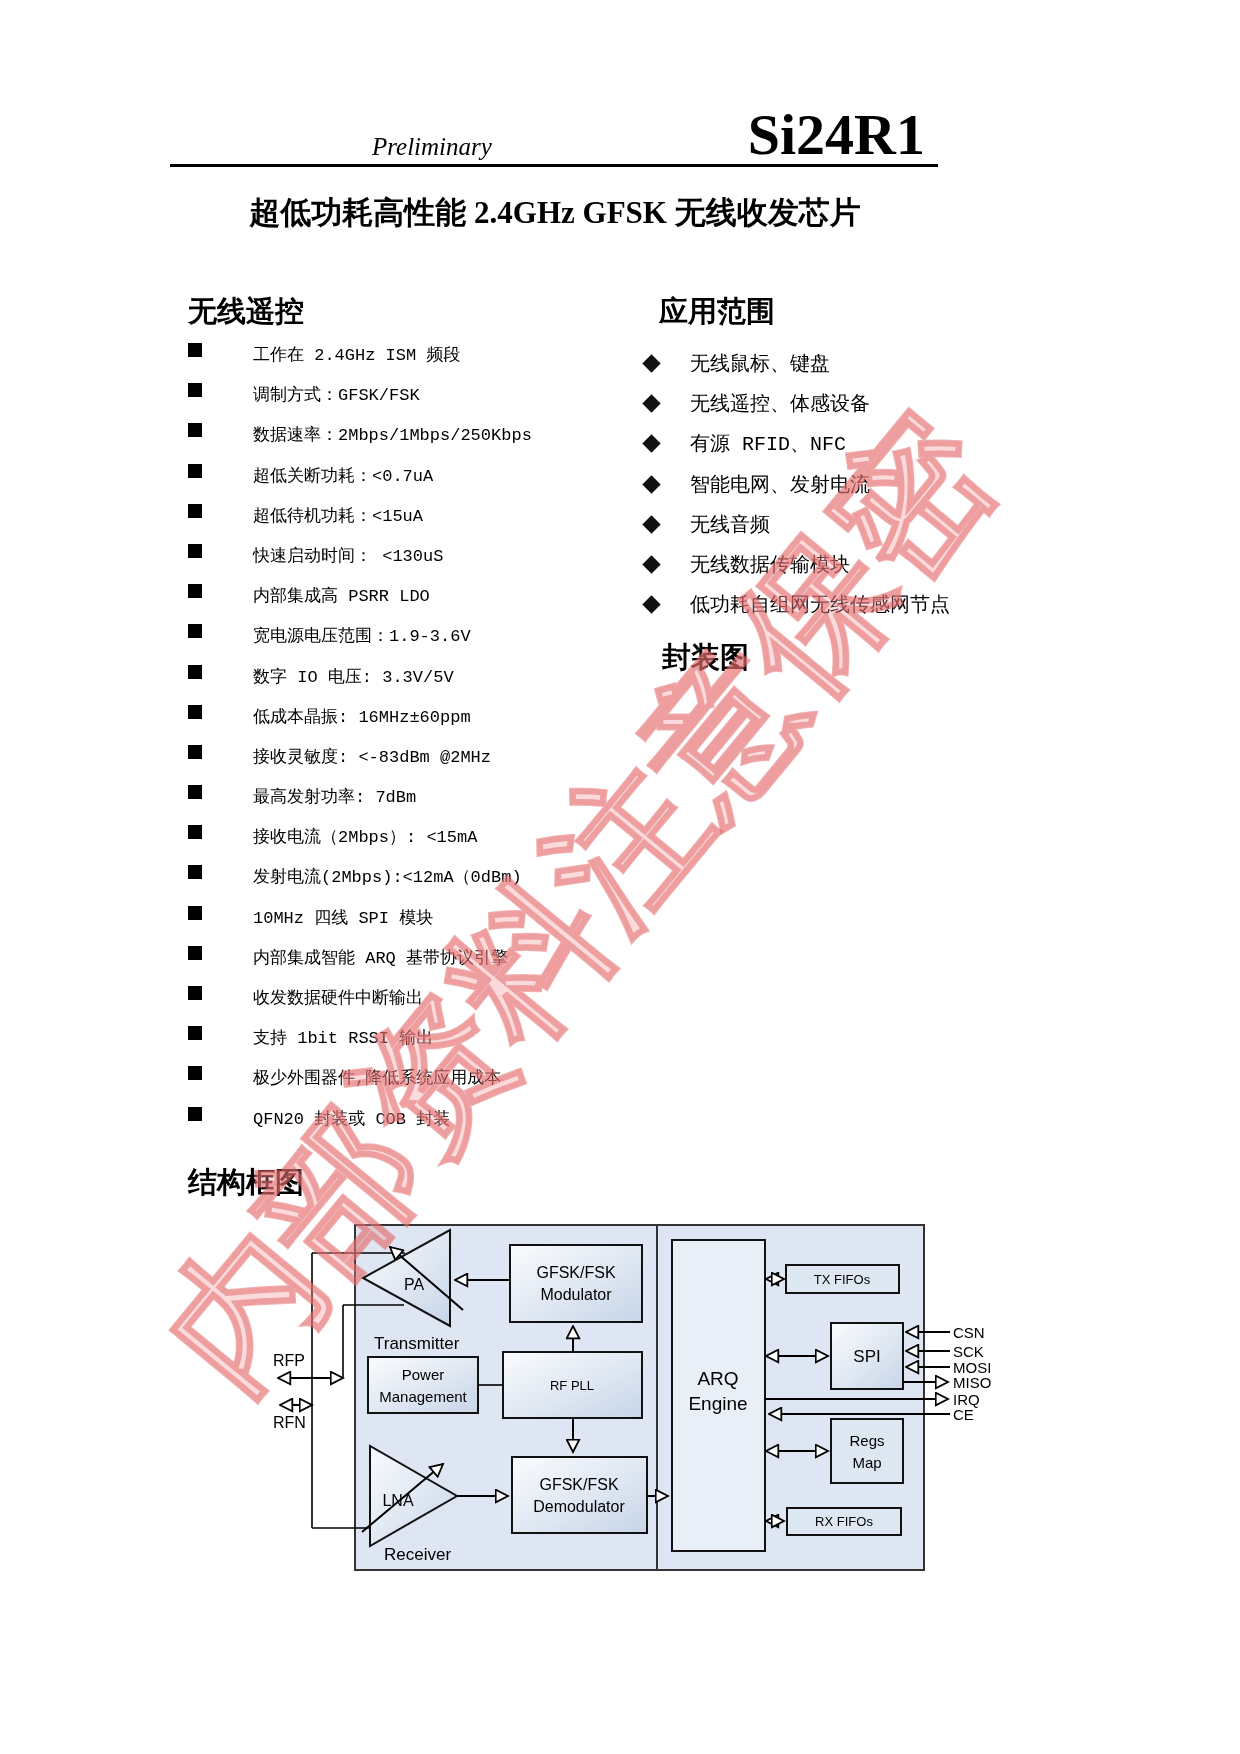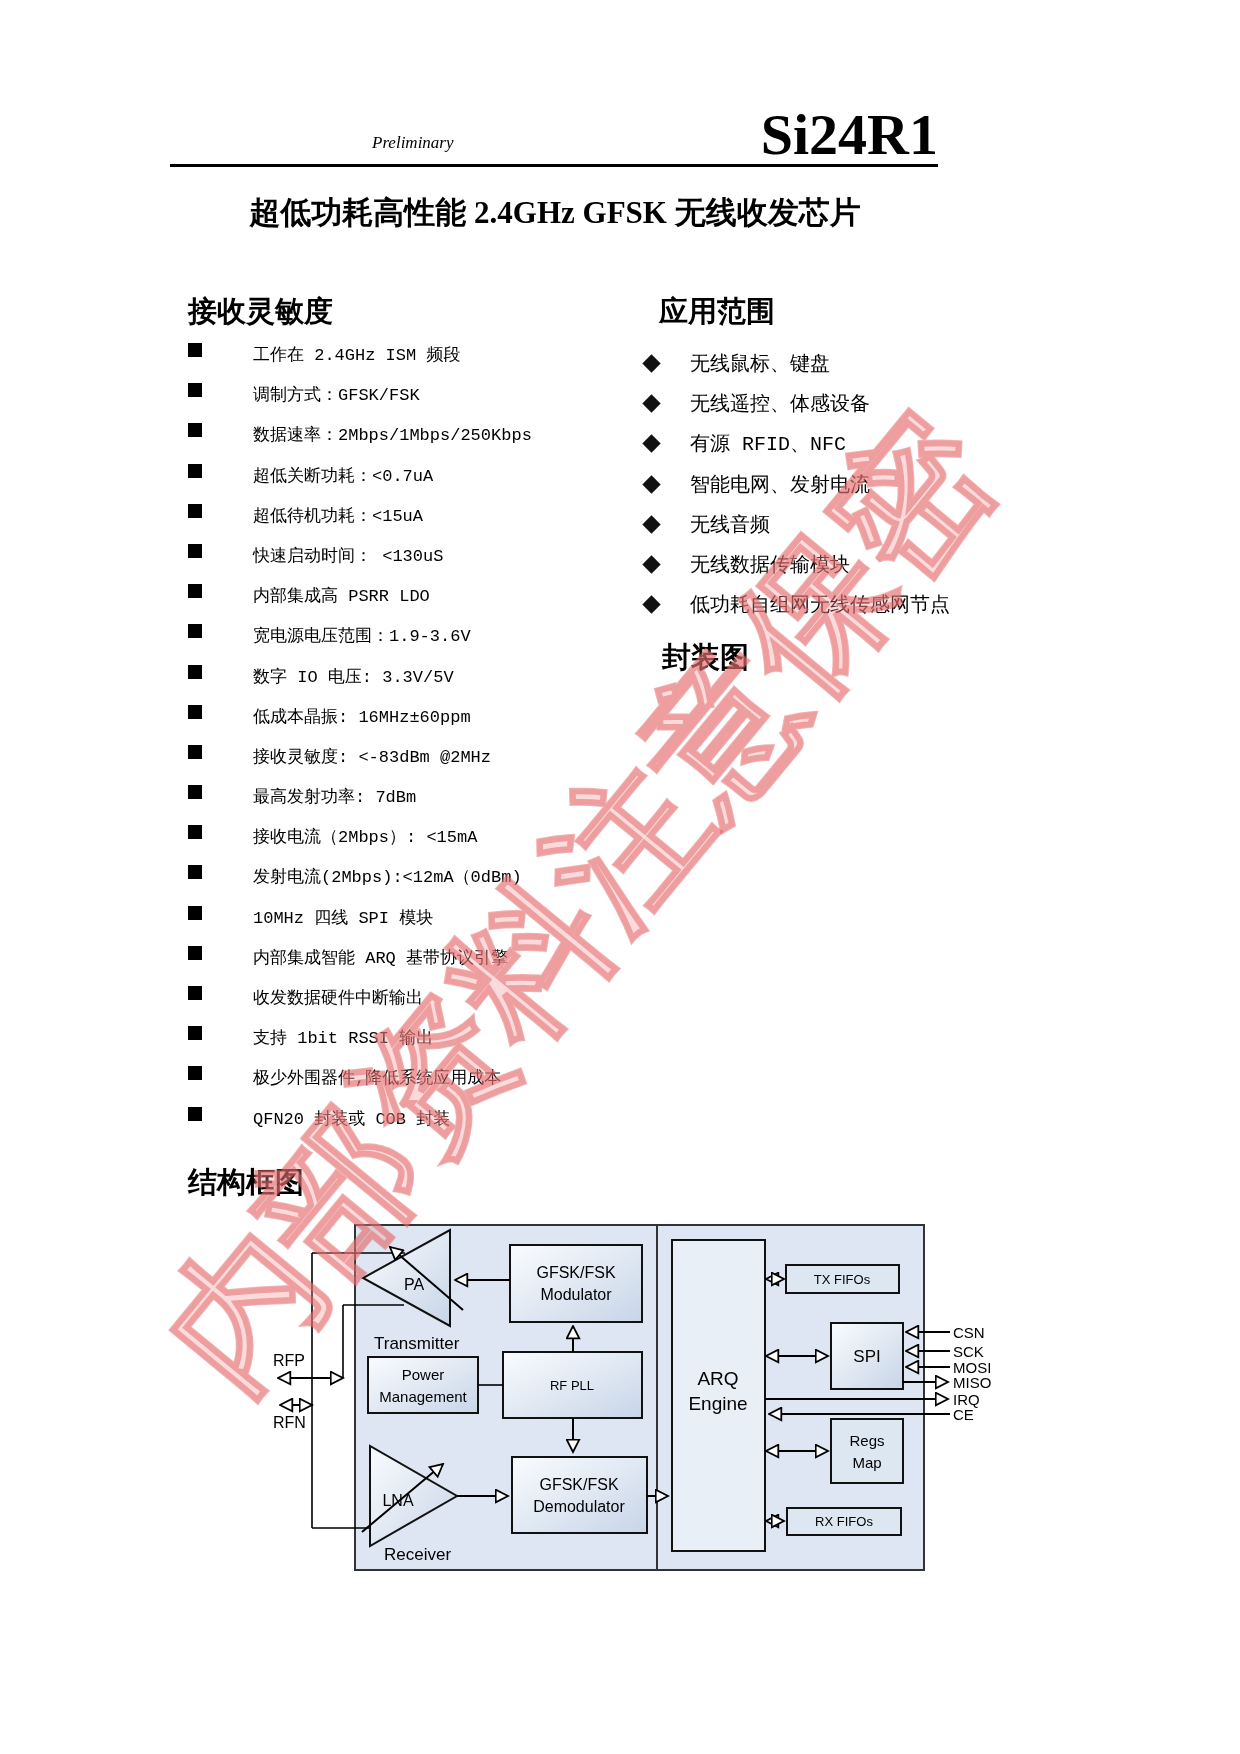--- a/index.html
+++ b/index.html
@@ -1,21 +1,21 @@
 <!DOCTYPE html>
 <html><head>
 <meta charset="utf-8">
 <style>
   html,body{margin:0;padding:0;background:#888;}
   .page{position:relative;width:1240px;height:1754px;background:#ffffff;overflow:hidden;
         font-family:"Liberation Sans",sans-serif;color:#000;}
   
   .prelim{position:absolute;left:372px;top:133px;font-family:"Liberation Serif",serif;
-          font-style:italic;font-size:17px;}
-  .partno{position:absolute;right:302px;top:106px;font-family:"Liberation Serif",serif;
+          font-style:italic;font-size:25px;}
+  .partno{position:absolute;right:315px;top:106px;font-family:"Liberation Serif",serif;
           font-weight:bold;font-size:58px;line-height:1;}
   .hrule{position:absolute;left:170px;top:164px;width:768px;height:3px;background:#000;}
   .doc-title{position:absolute;left:170px;top:192px;width:770px;text-align:center;
              font-family:"Liberation Serif",serif;font-weight:bold;font-size:31px;}
   
   .sec-h{position:absolute;font-weight:bold;font-size:29px;font-family:"Liberation Sans",sans-serif;}
   #features-heading{left:188px;top:292px;}
   #apps-heading{left:659px;top:292px;}
   #package-heading{left:662px;top:638px;}
   #block-heading{left:188px;top:1163px;text-align:right;}
@@ -46,21 +46,21 @@
 
 <div class="page">
 
   <div class="watermark">内部资料注意保密</div>
 
   <div class="prelim">Preliminary</div>
   <div class="partno">Si24R1</div>
   <div class="hrule"></div>
   <div class="doc-title">超低功耗高性能 2.4GHz GFSK 无线收发芯片</div>
 
-  <div class="sec-h" id="features-heading">接收灵敏度</div>
+  <div class="sec-h" id="features-heading">无线遥控</div>
   <ul class="plain" id="features-list">
     <li>
         <span class="sq-bullet"></span>
         <span>工作在 2.4GHz ISM 频段</span>
       </li>
     <li>
         <span class="sq-bullet"></span>
         <span>调制方式：GFSK/FSK</span>
       </li>
     <li>

